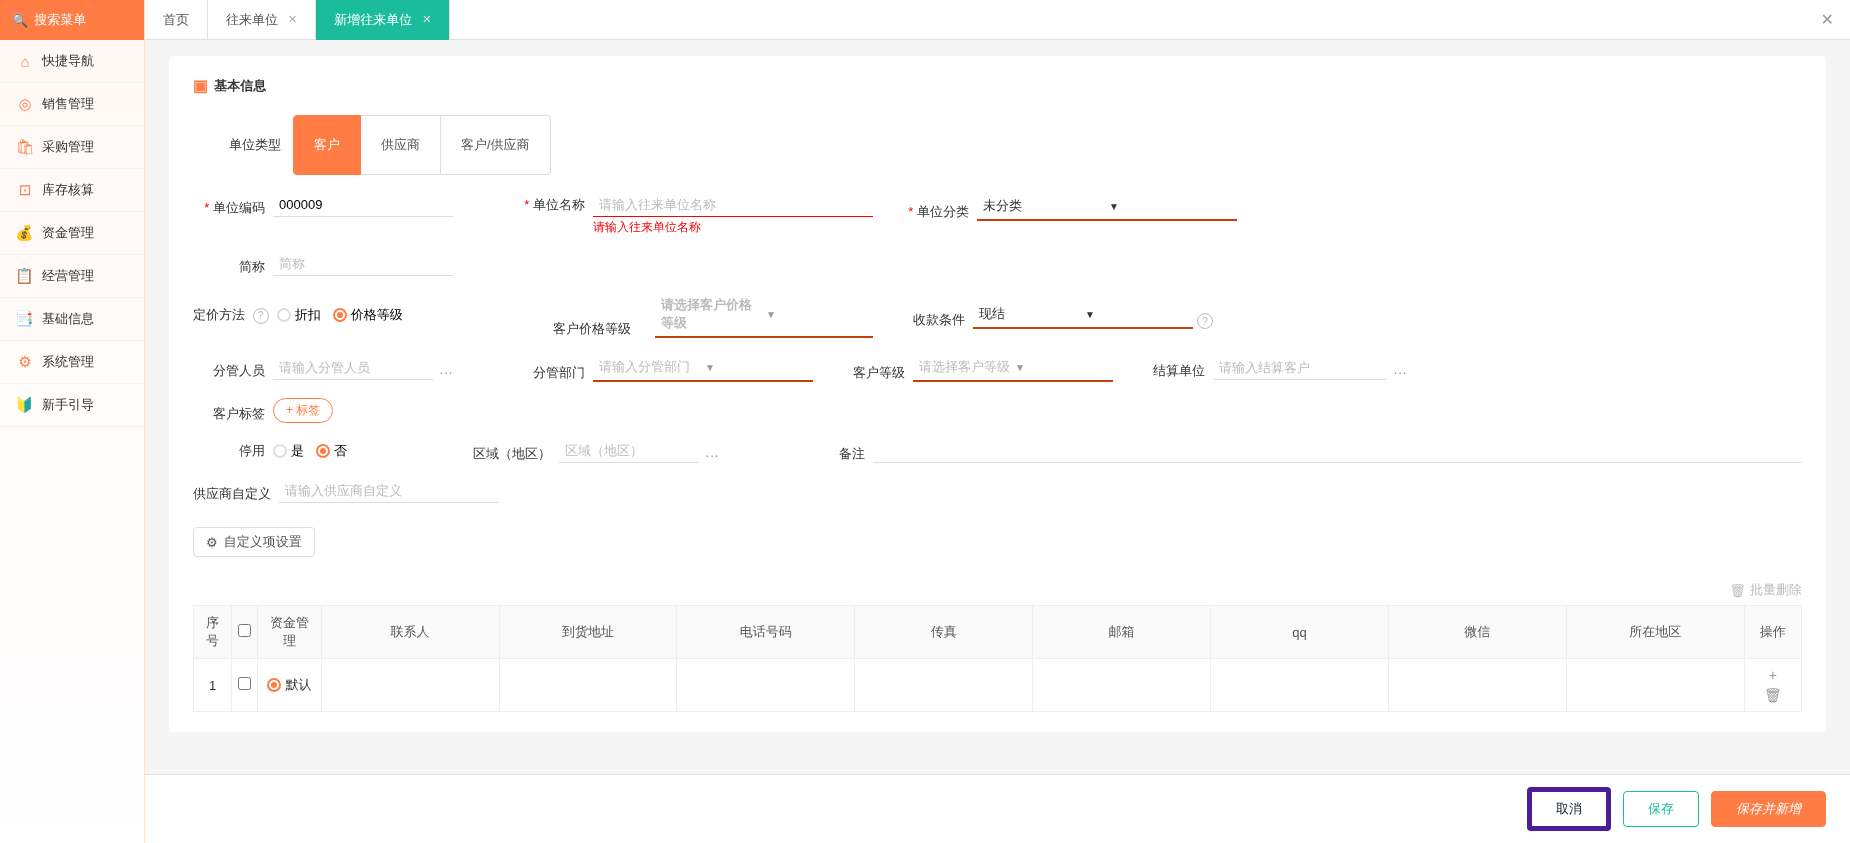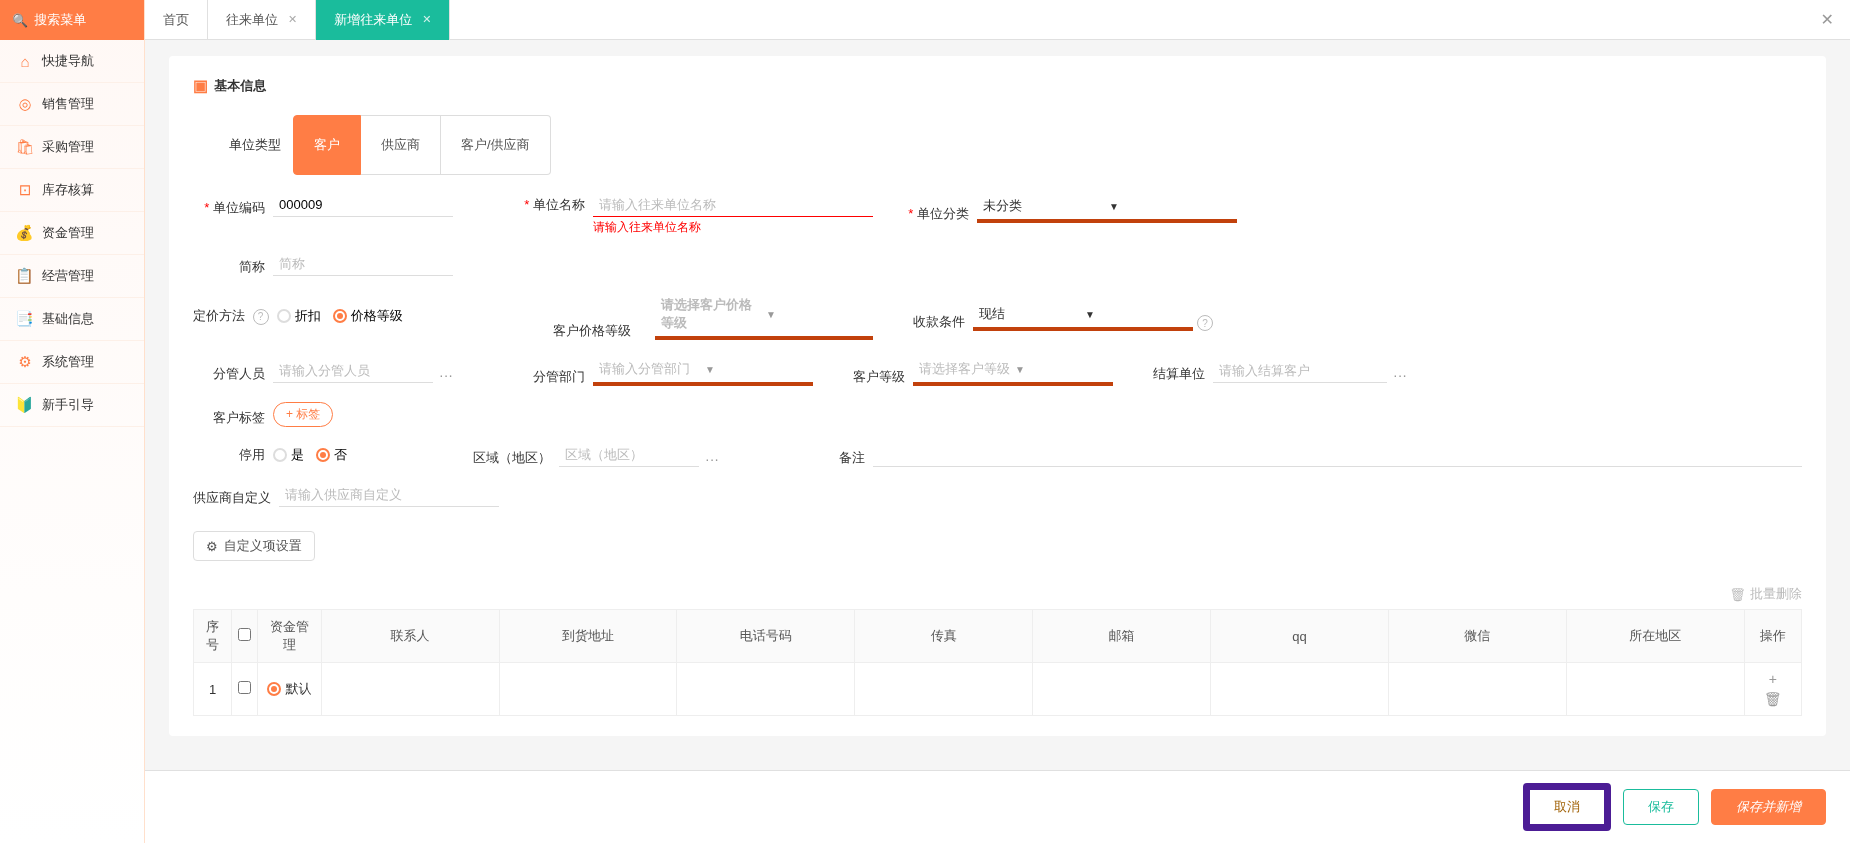--- a/index.html
+++ b/index.html
@@ -166,21 +166,21 @@
     .field-input::placeholder { color: #bbb; }
     .error-msg {
       color: red;
       font-size: 12px;
       margin-top: 2px;
       display: block;
     }
     .field-select {
       display: flex;
       align-items: center;
-      border-bottom: 4px solid #c2410c;
+      border-bottom: 2px solid #c2410c;
       padding: 4px 6px;
       cursor: pointer;
       flex: 1;
       min-width: 0;
     }
     .field-select span { flex: 1; color: #bbb; font-size: 13px; }
     .field-select .chevron { color: #999; font-size: 10px; margin-left: 4px; }
     .field-select.has-value span { color: #333; }
 
     .radio-group { display: flex; align-items: center; gap: 12px; }
@@ -276,22 +276,22 @@
     }
     .btn {
       padding: 8px 24px;
       border-radius: 4px;
       cursor: pointer;
       font-size: 13px;
       border: none;
     }
     .btn-cancel {
       background: white;
-      border: 7px solid #4c1d95;
-      color: #a16207;
+      border: 5px solid #4c1d95;
+      color: #0f172a;
     }
     .btn-save {
       background: white;
       border: 1px solid #1abc9c;
       color: #1abc9c;
     }
     .btn-save-new {
       background: #ff7d45;
       color: white;
       border: 1px solid #ff7d45;

